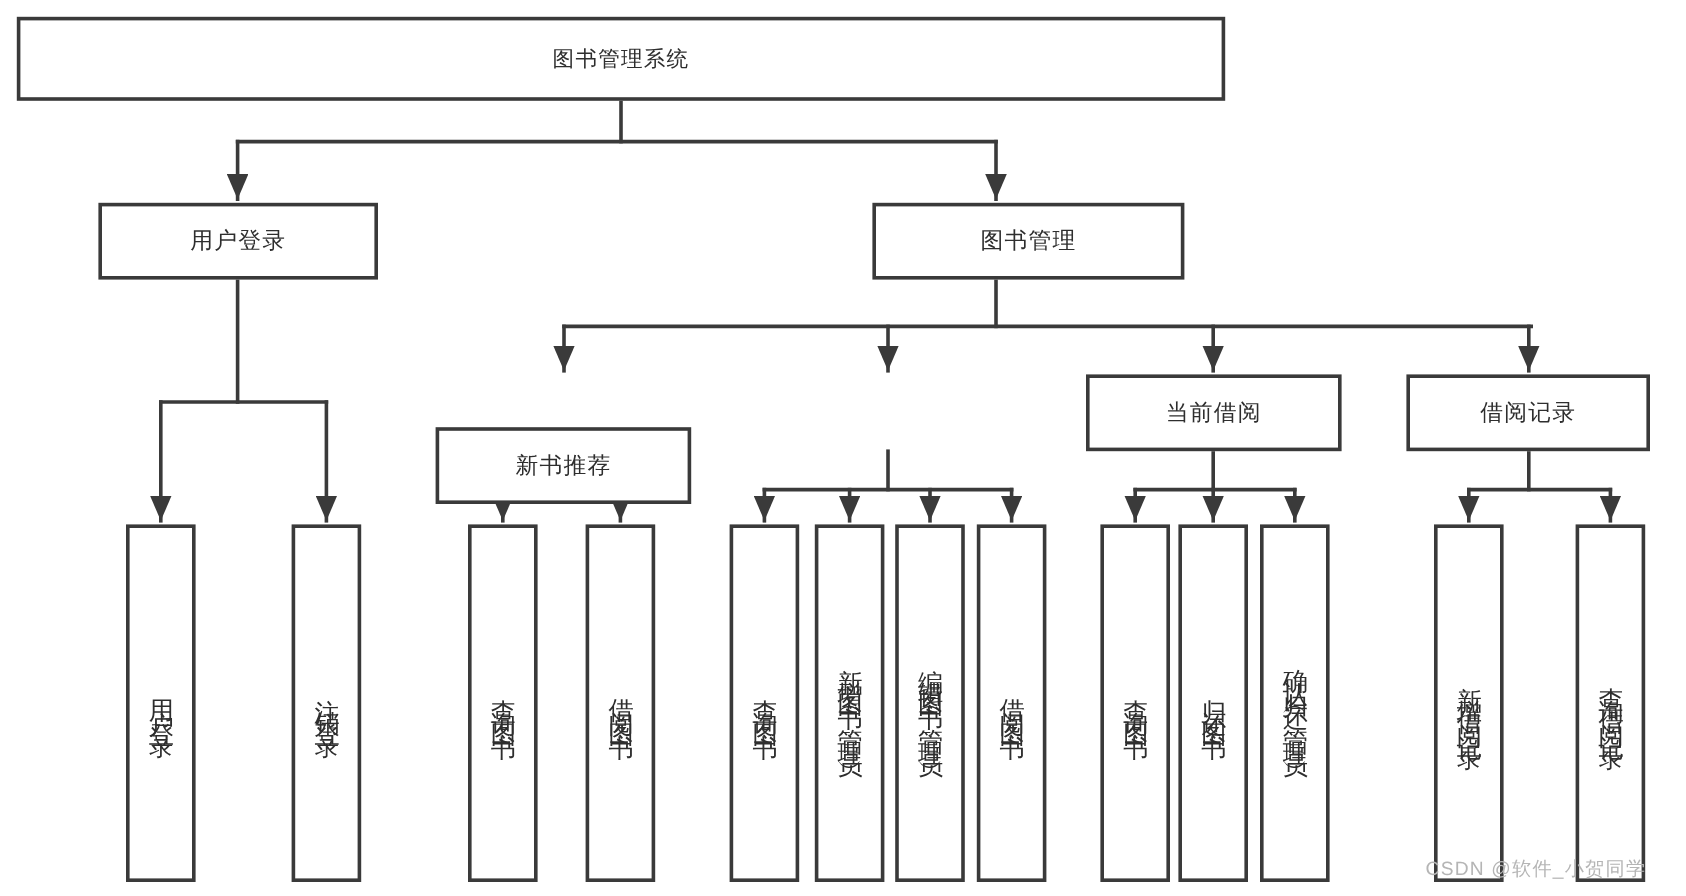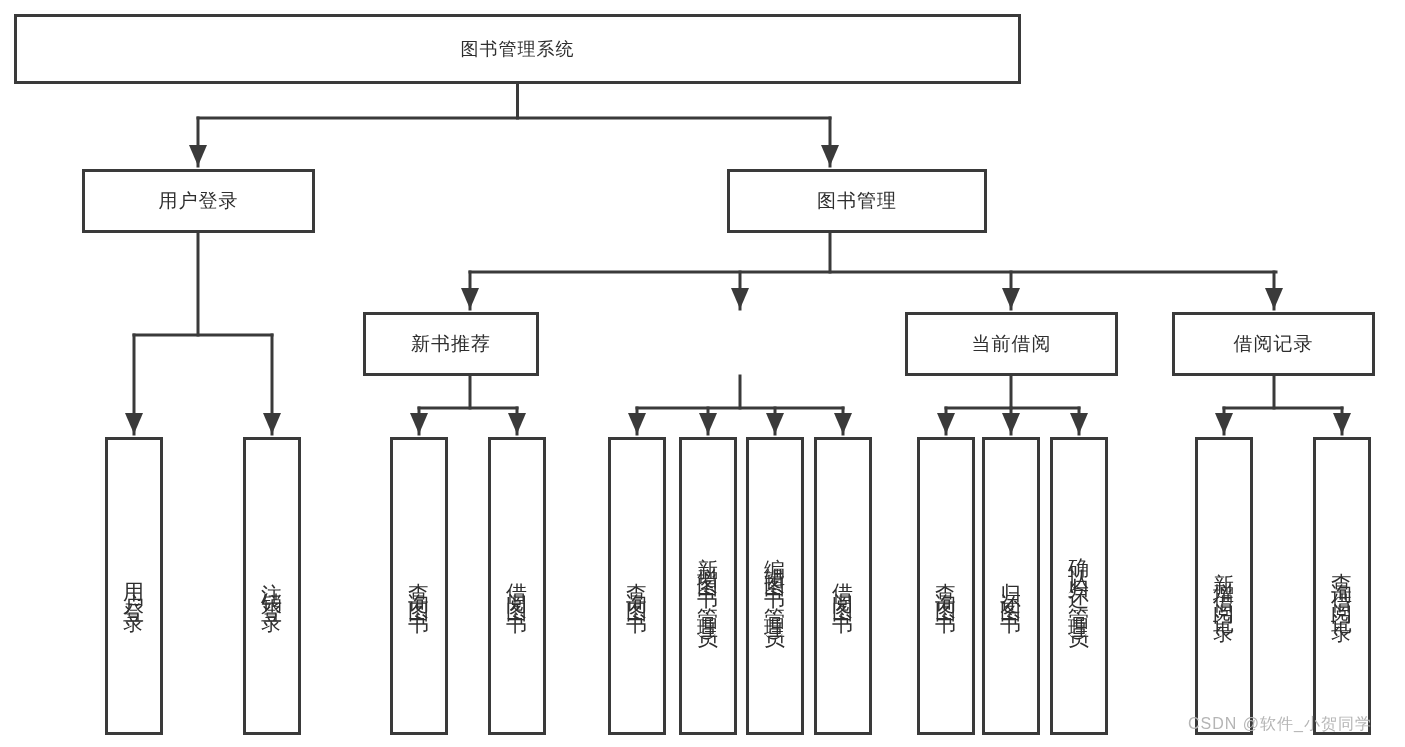--- a/index.html
+++ b/index.html
@@ -146,21 +146,21 @@
     <span class="hlabel">图书管理系统</span>
   </div>
 
   <div class="box lvl1" style="left:82px;width:233px;">
     <span class="hlabel">用户登录</span>
   </div>
   <div class="box lvl1" style="left:713px;width:260px;margin-left:14px;">
     <span class="hlabel">图书管理</span>
   </div>
 
-  <div class="box lvl2" style="left:363px;width:176px;">
+  <div class="box lvl2" style="left:363px;width:213px;margin-top:44px;">
     <span class="hlabel">新书推荐</span>
   </div>
   <div class="box lvl2" style="left:905px;width:213px;">
     <span class="hlabel">当前借阅</span>
   </div>
   <div class="box lvl2" style="left:1172px;width:203px;">
     <span class="hlabel">借阅记录</span>
   </div>
 
   <div class="box leaf" style="left:105px;">

